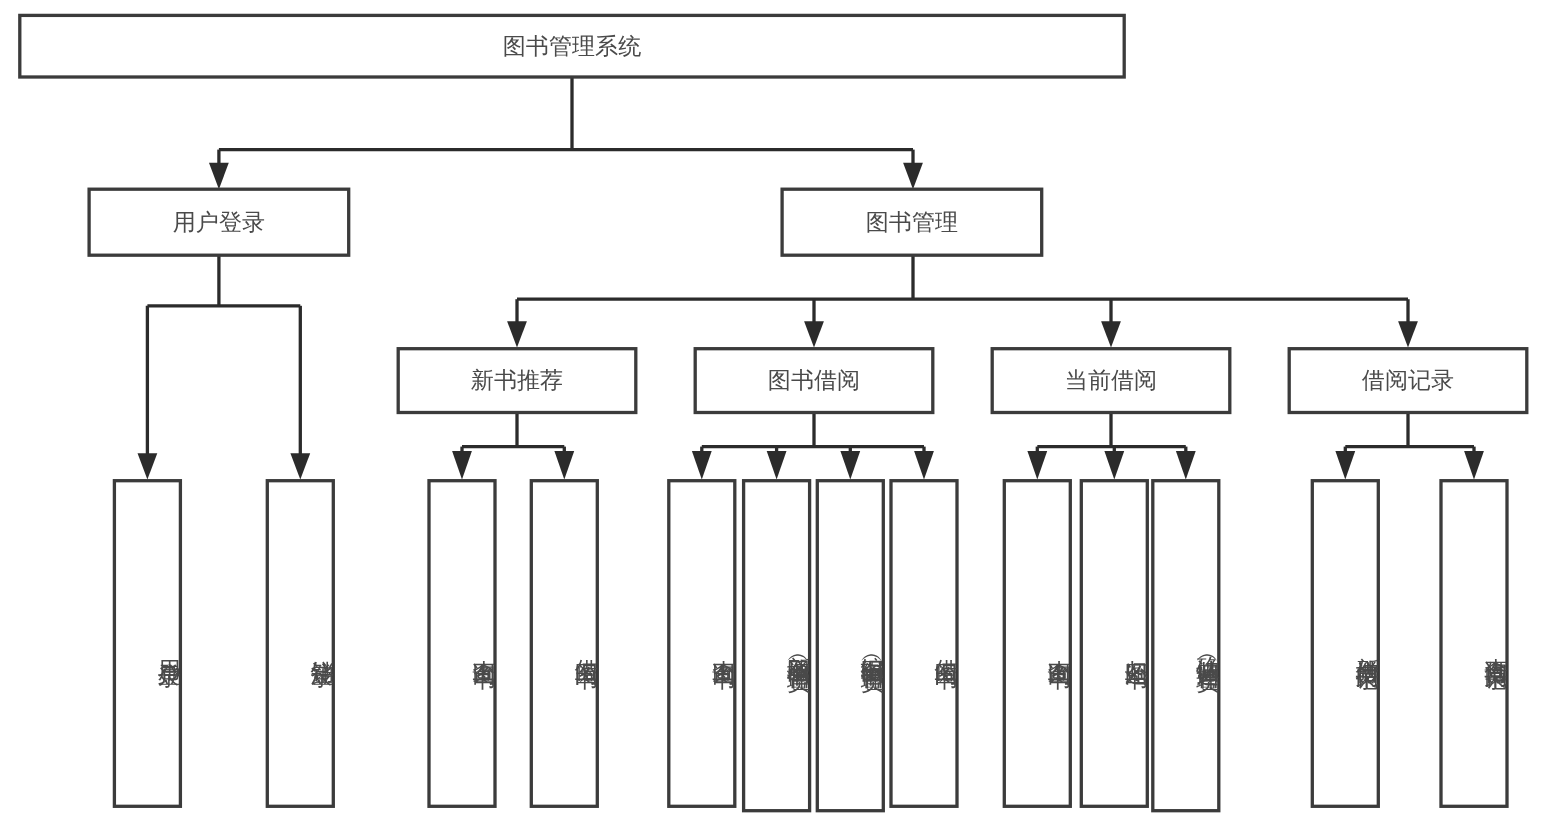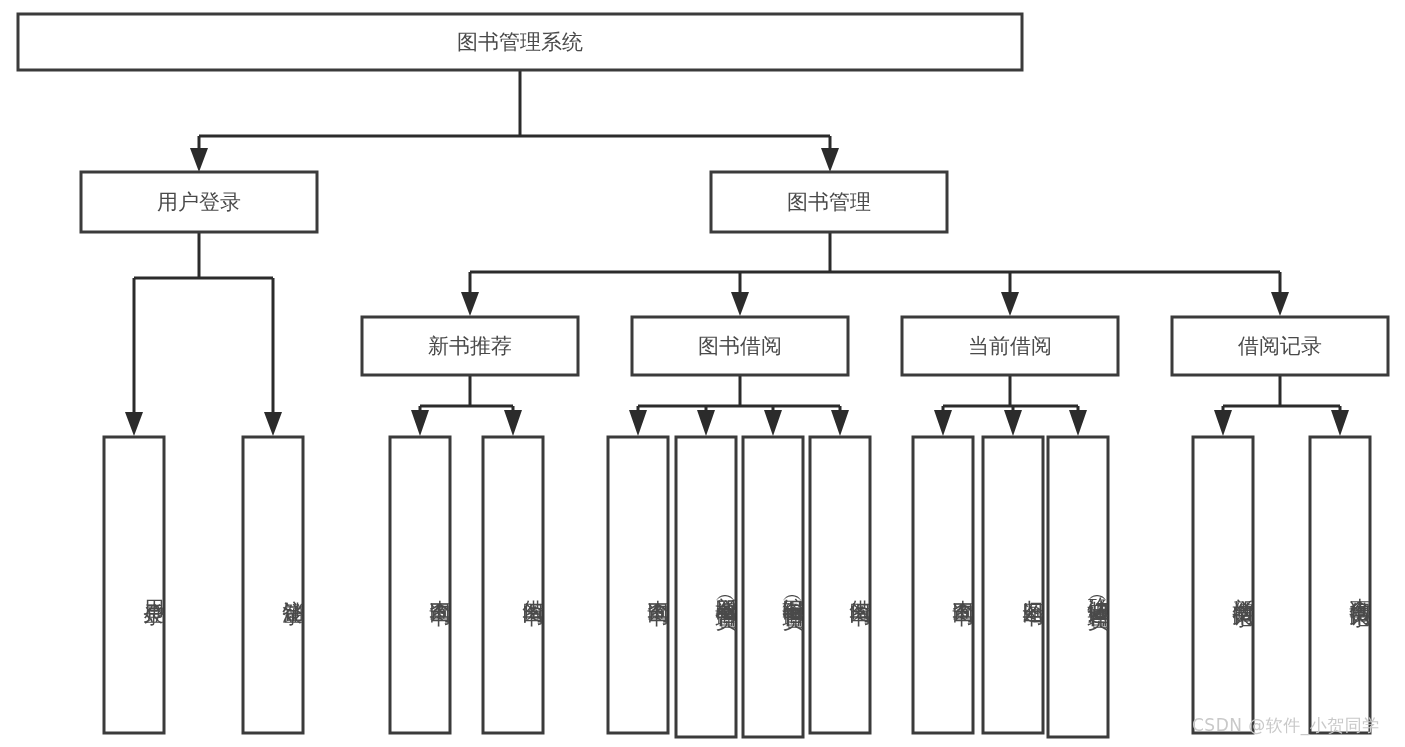--- a/index.html
+++ b/index.html
@@ -234,14 +234,13 @@
       <div class="node-label-v" style="left: 676px; top: 447px; width: 60px; height: 284px;">新增图书（管理员）</div>
       <div class="node-label-v" style="left: 743px; top: 447px; width: 60px; height: 284px;">编辑图书（管理员）</div>
       <div class="node-label-v" style="left: 810px; top: 447px; width: 60px; height: 280px;">借阅图书</div>
       <div class="node-label-v" style="left: 913px; top: 447px; width: 60px; height: 280px;">查询图书</div>
       <div class="node-label-v" style="left: 983px; top: 447px; width: 60px; height: 280px;">归还图书</div>
       <div class="node-label-v" style="left: 1048px; top: 447px; width: 60px; height: 284px;">确认归还（管理员）</div>
       <div class="node-label-v" style="left: 1193px; top: 447px; width: 60px; height: 280px;">新增借阅记录</div>
       <div class="node-label-v" style="left: 1310px; top: 447px; width: 60px; height: 280px;">查询借阅记录</div>
     </div>
 
-  <div class="watermark">CSDN @软件_小贺同学</div>
 </div>
 
 </body></html>

